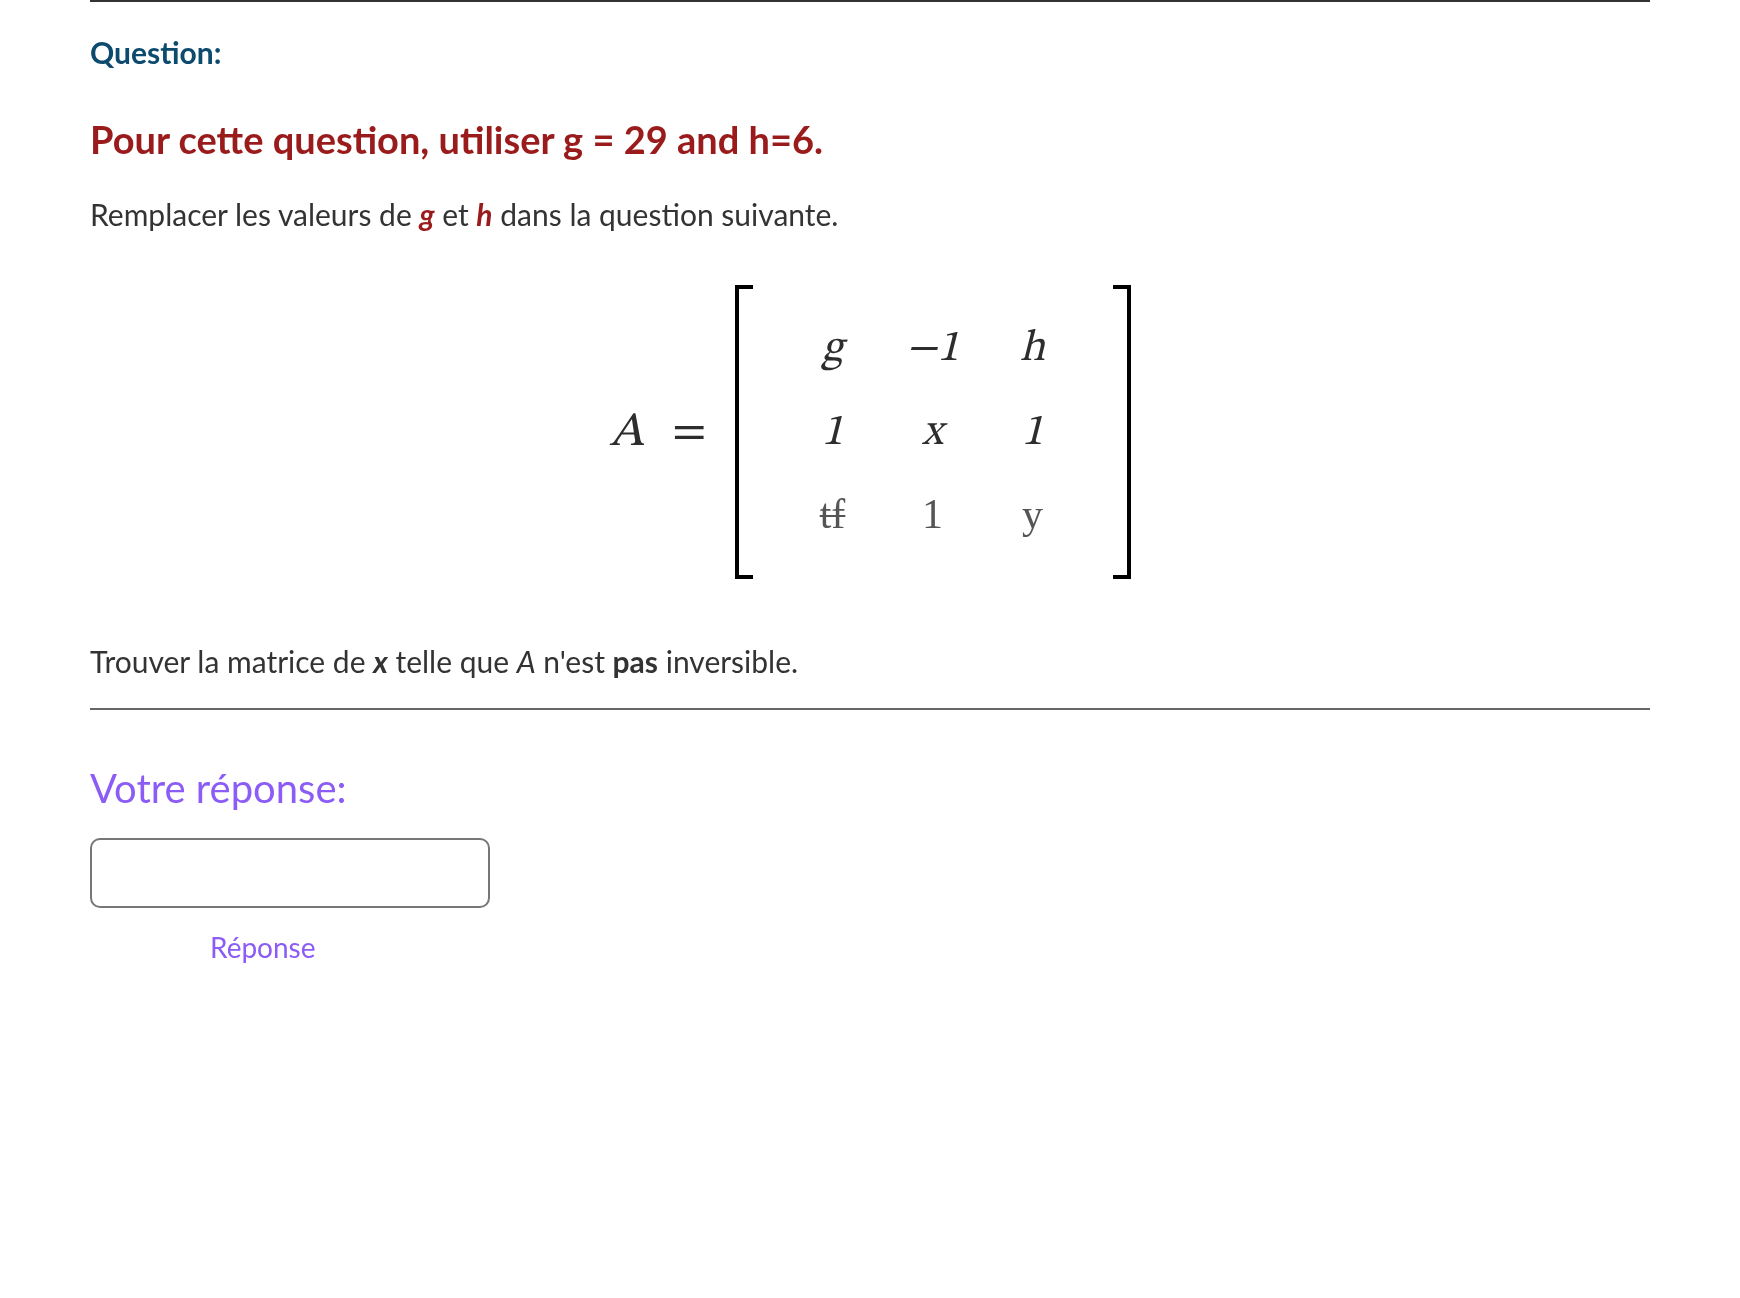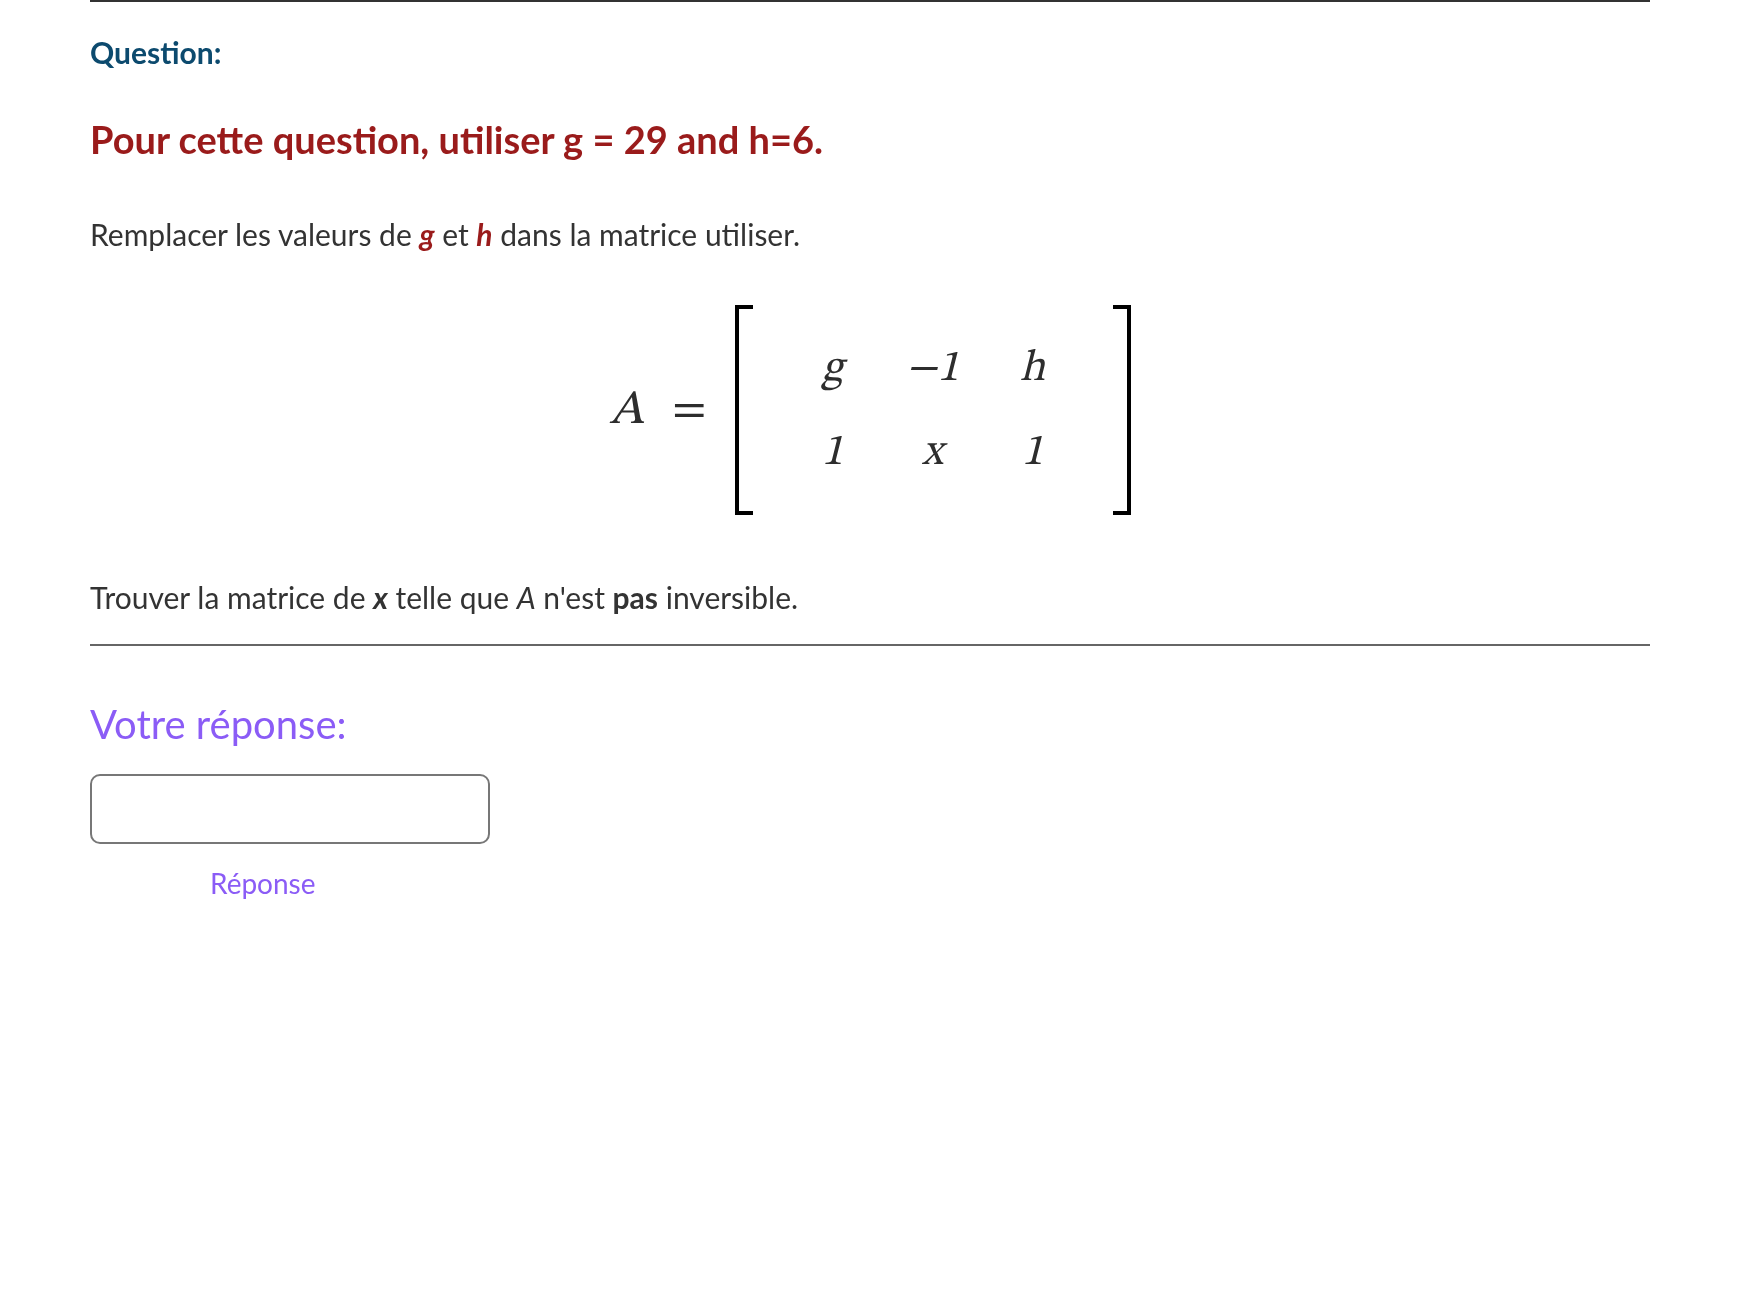--- a/index.html
+++ b/index.html
@@ -22,21 +22,21 @@
     .question-label {
       font-weight: 700;
       color: #0c4a6e;
       font-size: 30px;
       margin-bottom: 36px;
     }
     .instruction-heading {
       font-weight: 700;
       color: #9a1b1b;
       font-size: 38px;
-      margin-bottom: 44px;
+      margin-bottom: 24px;
     }
     .body-text {
       color: #333;
       font-size: 30px;
       margin-bottom: 48px;
     }
     .var-g, .var-h, .var-x {
       font-weight: 700;
       font-style: italic;
     }
@@ -148,21 +148,21 @@
 
 
 
 <div class="top-rule"></div>
 
 <div class="question-label">Question:</div>
 
 <div class="instruction-heading">Pour cette question, utiliser g = 29 and h=6.</div>
 
 <div class="body-text">
-  <span>Remplacer les valeurs de </span><span class="var-g">g</span><span> et </span><span class="var-h">h</span><span>  dans la matrice utiliser.</span>
+  <span>Remplacer les valeurs de </span><span class="var-g">g</span><span> et </span><span class="var-h">h</span><span>  dans la question suivante.</span>
 </div>
 
 <div class="matrix-block">
   <div class="matrix-eq">
     <span class="matrix-lhs">A</span>
     <span class="eq-sign">=</span>
     <div class="matrix-wrap">
       <div class="bracket-left"></div>
       <div class="bracket-right"></div>
       <table class="matrix-table">
@@ -170,20 +170,25 @@
             <tr>
           <td>g</td>
           <td>−1</td>
           <td>h</td>
         </tr>
         <tr>
           <td>1</td>
           <td>x</td>
           <td>1</td>
         </tr>
+        <tr>
+          <td><span class="hand-scratch">tf</span></td>
+          <td><span class="hand">1</span></td>
+          <td><span class="hand">y</span></td>
+        </tr>
       </tbody>
         </table>
     </div>
   </div>
 </div>
 
 <div class="task-text">
   <span>Trouver la matrice de </span><span class="var-x">x</span><span> telle que </span><span class="em-A">A</span><span> n'est </span><span class="bold">pas</span><span> inversible.</span>
 </div>
 

